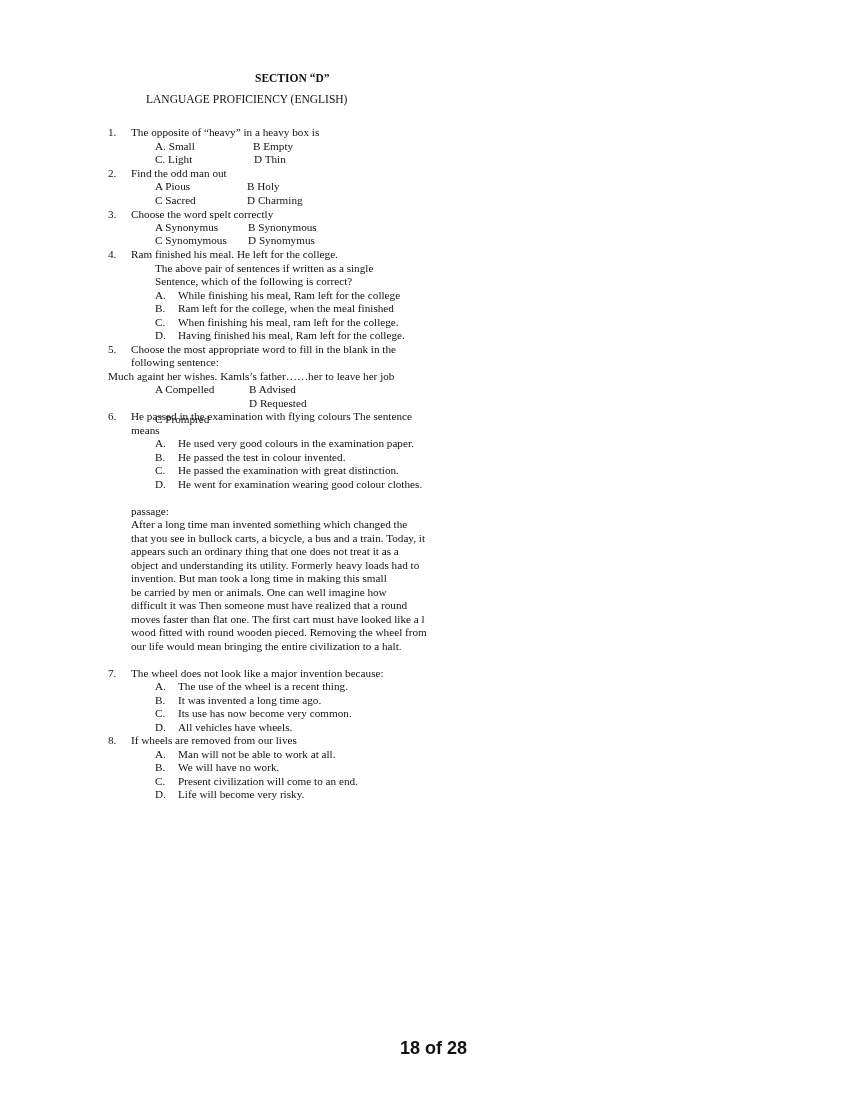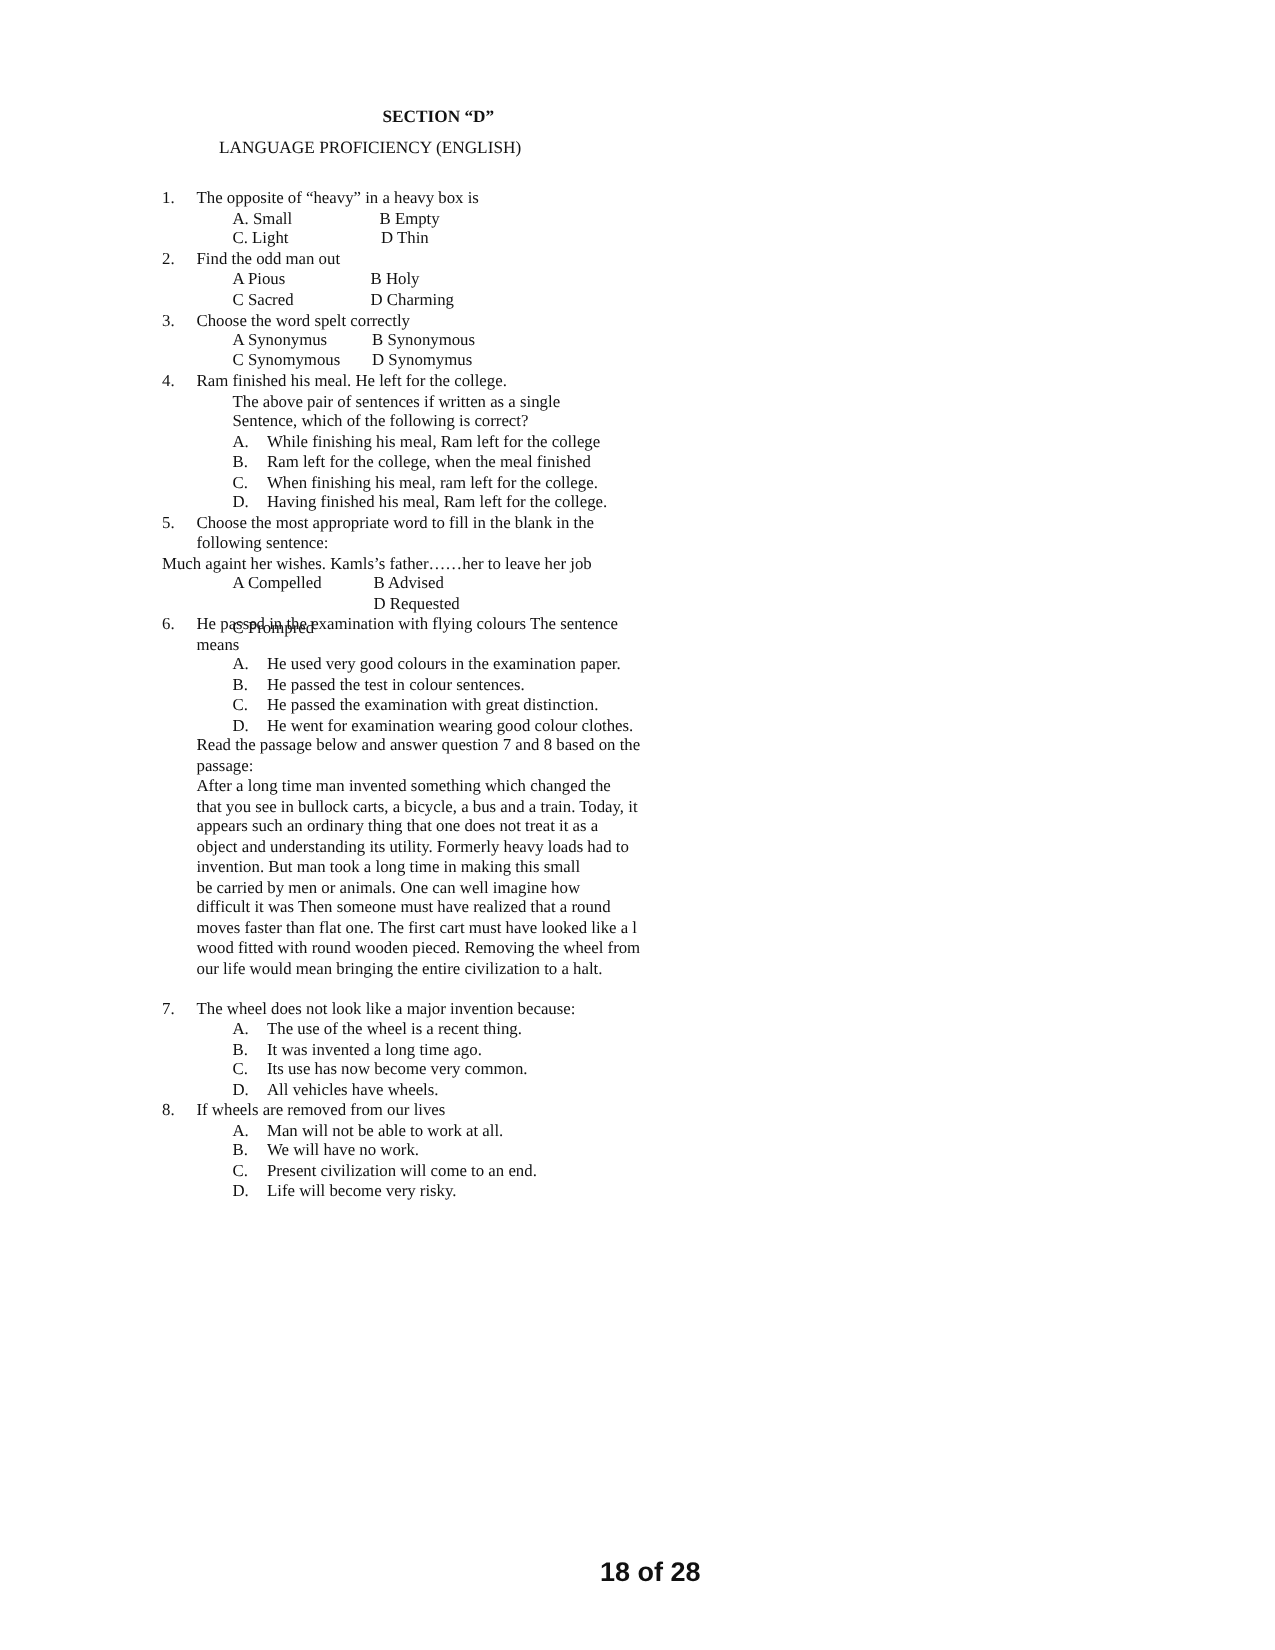--- a/index.html
+++ b/index.html
@@ -66,27 +66,26 @@
   <div class="line" style="top:383px;left:249px">B Advised</div>
   <div class="line opt-l" style="top:413px">C      Prompred</div>
   <div class="line" style="top:397px;left:249px">D Requested</div>
 
   <div class="line num" style="top:410px">6.</div>
   <div class="line" style="top:410px;left:131px">He passed in the examination with flying colours The sentence</div>
   <div class="line" style="top:424px;left:131px">means</div>
   <div class="line opt-l" style="top:437px">A.</div>
   <div class="line" style="top:437px;left:178px">He used very good colours in the examination paper.</div>
   <div class="line opt-l" style="top:451px">B.</div>
-  <div class="line" style="top:451px;left:178px">He passed the test in colour sentences.</div>
+  <div class="line" style="top:451px;left:178px">He passed the test in colour invented.</div>
   <div class="line opt-l" style="top:464px">C.</div>
   <div class="line" style="top:464px;left:178px">He passed the examination with great distinction.</div>
   <div class="line opt-l" style="top:478px">D.</div>
   <div class="line" style="top:478px;left:178px">He went for examination wearing good colour clothes.</div>
 
-  <div class="line" style="top:491px;left:131px">Read the passage below and answer question 7 and 8 based on the</div>
   <div class="line" style="top:505px;left:131px">passage:</div>
   <div class="passage" style="top:518px">
     <span>After a long time man invented something which changed the</span>
     <span>that you see in bullock carts, a bicycle, a bus and a train. Today, it</span>
     <span>appears such an ordinary thing that one does not treat it as a</span>
     <span>object and understanding its utility. Formerly heavy loads had to</span>
     <span>invention. But man took a long time in making this small</span>
     <span>be carried by men or animals. One can well imagine how</span>
     <span>difficult it was Then someone must have realized that a round</span>
     <span>moves faster than flat one. The first cart must have looked like a l</span>

